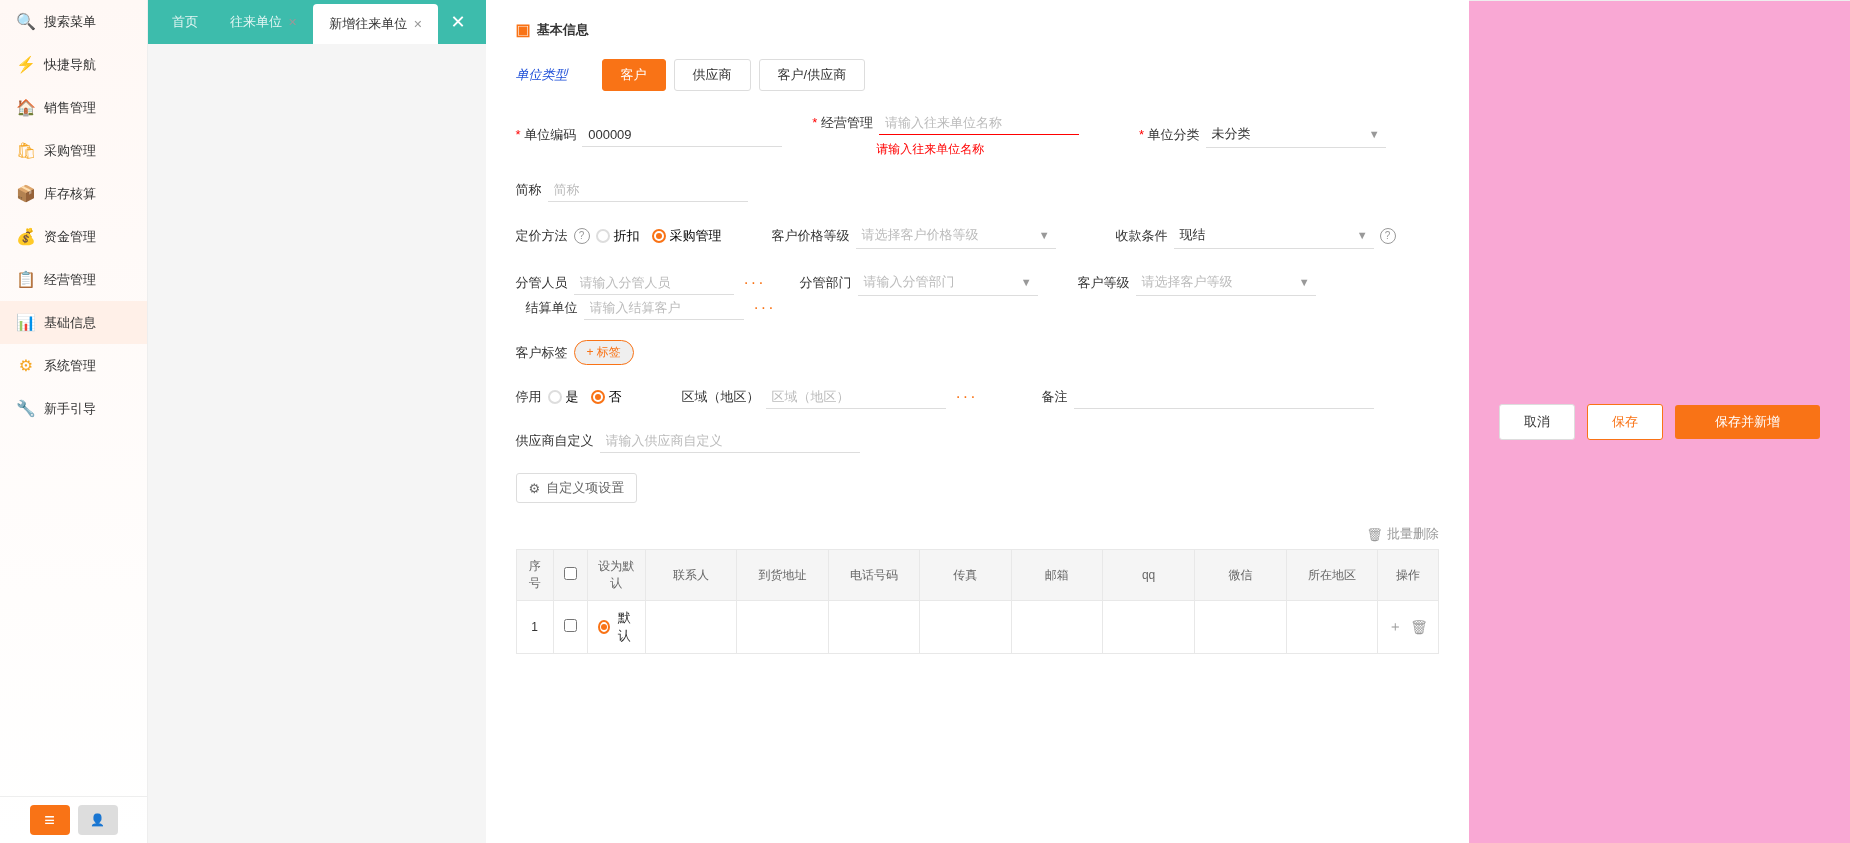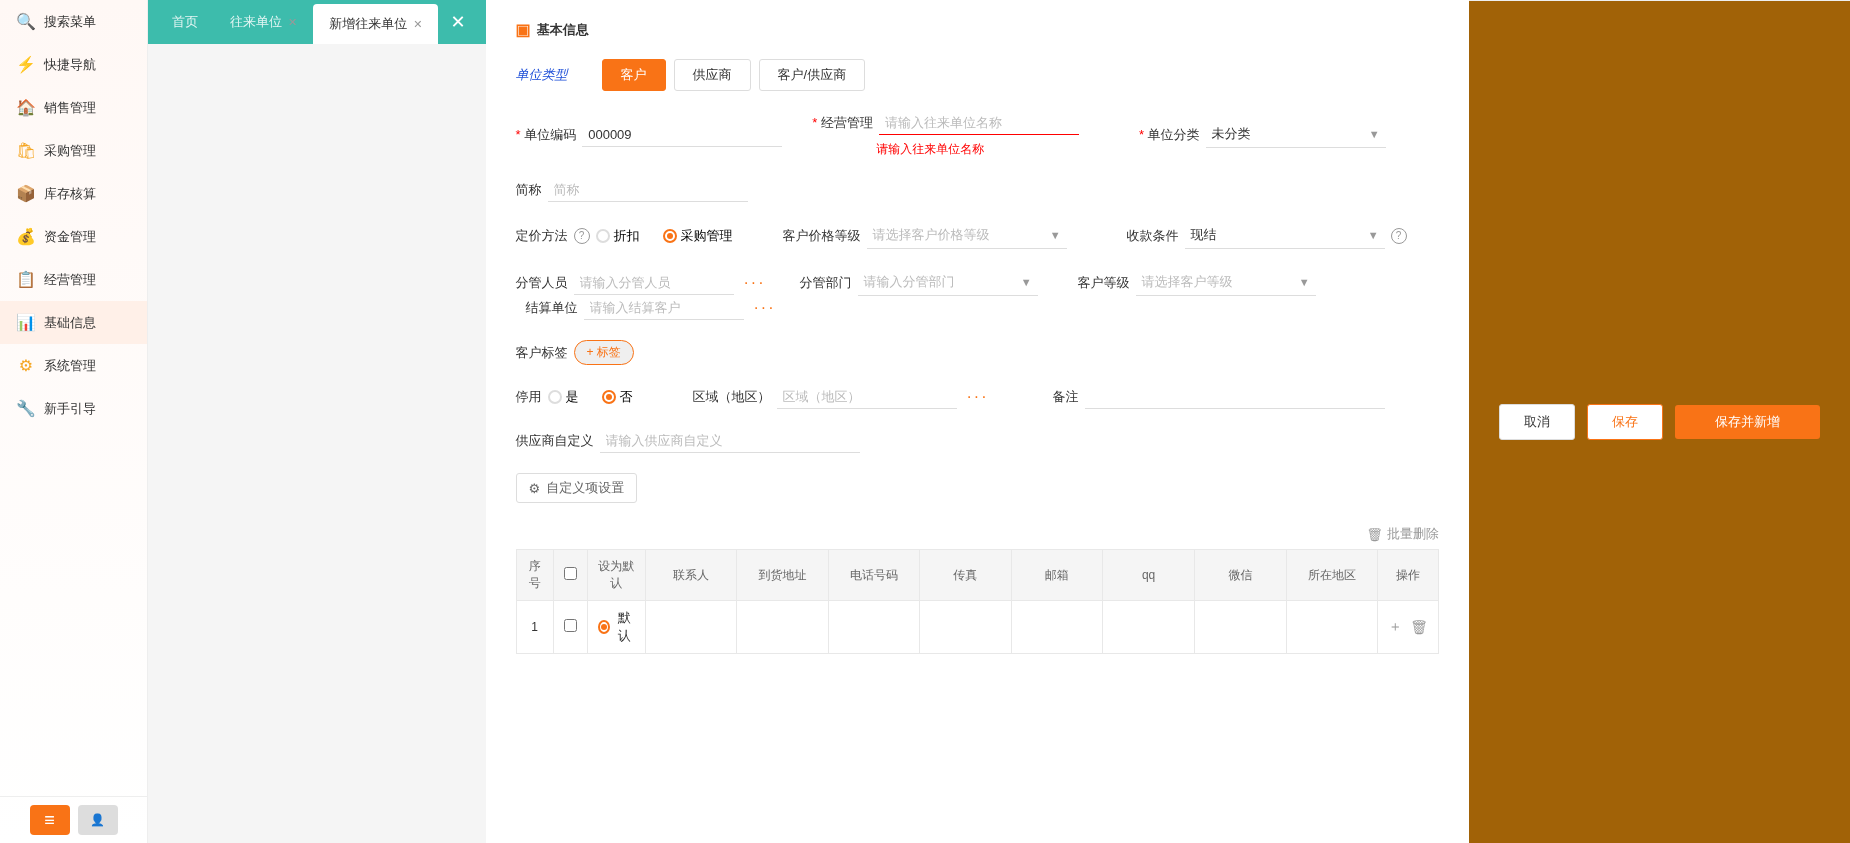--- a/index.html
+++ b/index.html
@@ -133,21 +133,21 @@
       cursor: pointer;
       display: flex;
       align-items: center;
       gap: 4px;
       width: 180px;
       justify-content: space-between;
     }
     .select-field .placeholder { color: #bbb; }
     .select-arrow { color: #999; font-size: 11px; }
 
-    .radio-group { display: flex; align-items: center; gap: 23px; }
+    .radio-group { display: flex; align-items: center; gap: 12px; }
     .radio-item { display: flex; align-items: center; gap: 4px; cursor: pointer; }
     .radio-dot {
       width: 14px; height: 14px;
       border-radius: 50%;
       border: 2px solid #ddd;
       display: flex; align-items: center; justify-content: center;
     }
     .radio-dot.checked { border-color: #f97316; }
     .radio-dot.checked::after {
       content: '';
@@ -216,21 +216,21 @@
       width: fit-content;
     }
 
     
     .footer {
       display: flex;
       justify-content: flex-end;
       align-items: center;
       gap: 12px;
       padding: 10px 30px;
-      background: #a16207;
+      background: #f9a8d4;
       border-top: 1px solid #eee;
     }
     .btn-cancel {
       padding: 8px 24px;
       border: 1px solid #ddd;
       border-radius: 3px;
       background: #fff;
       cursor: pointer;
       color: #333;
     }

